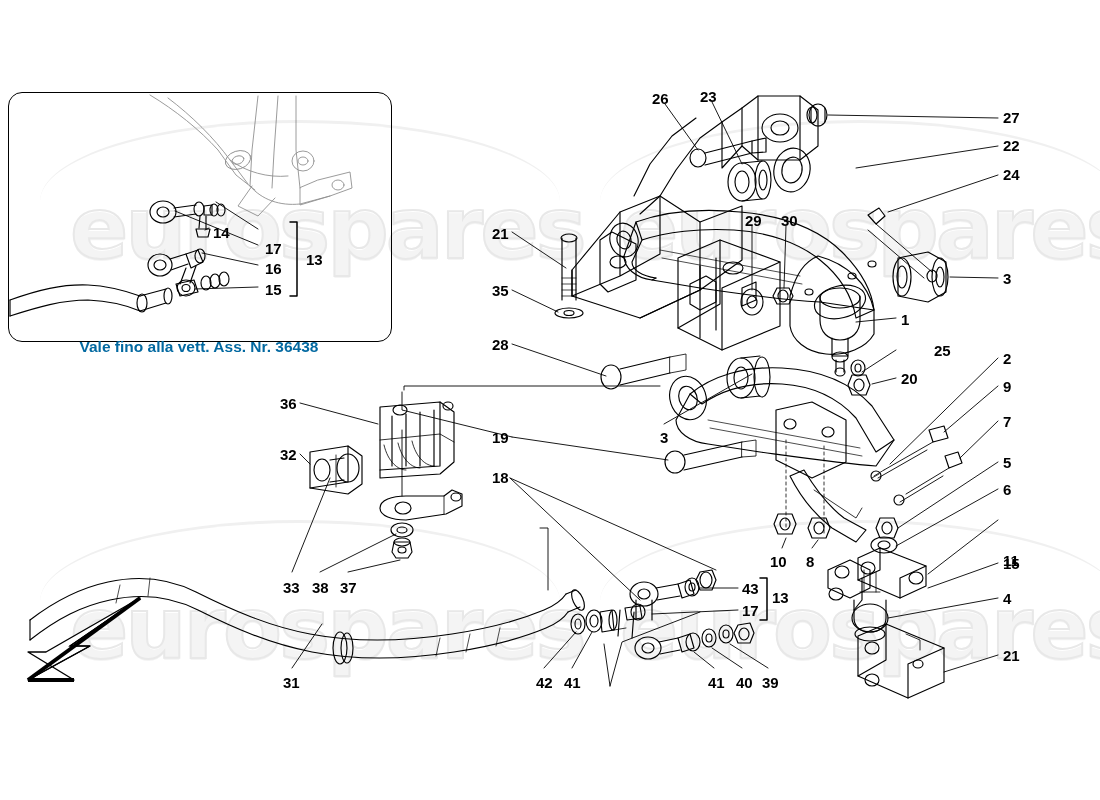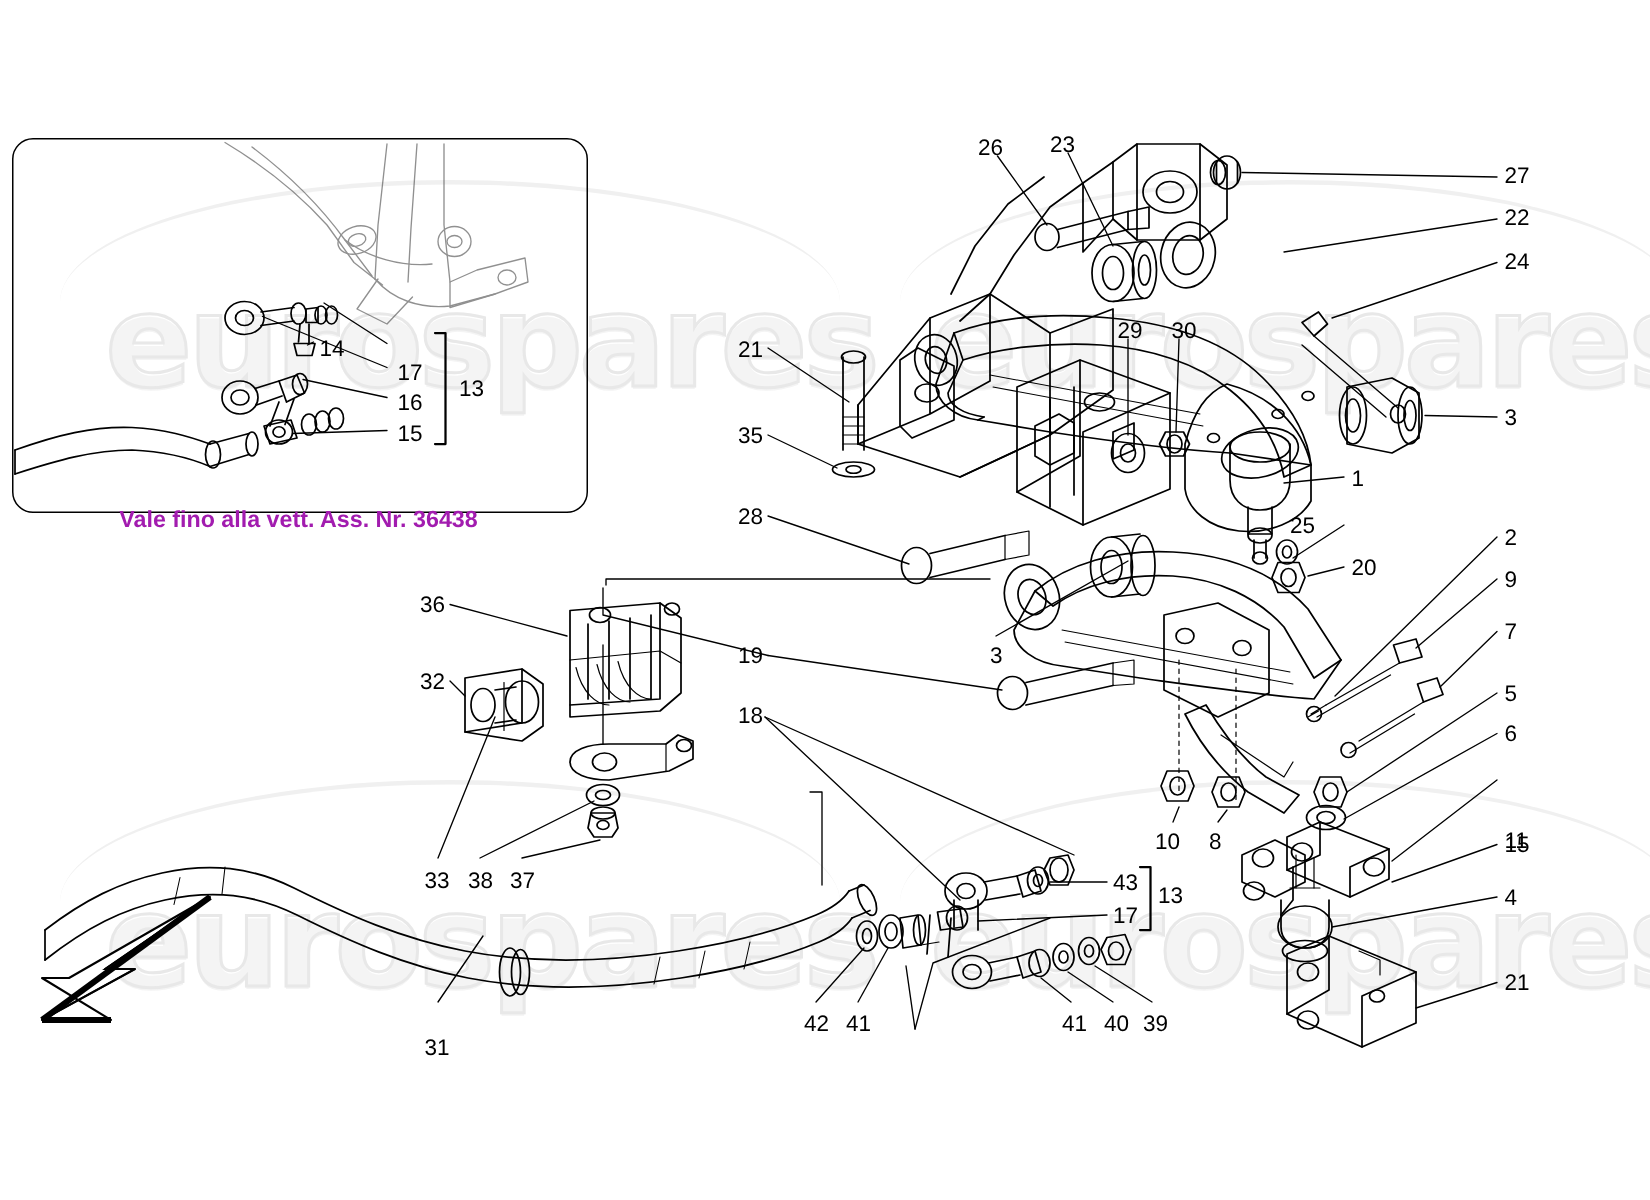--- a/index.html
+++ b/index.html
@@ -14,31 +14,31 @@
       user-select:none;pointer-events:none;white-space:nowrap;}
   .wm1{left:70px;top:178px;font-size:86px;}
   .wm2{left:620px;top:178px;font-size:86px;}
   .wm3{left:70px;top:578px;font-size:86px;}
   .wm4{left:620px;top:578px;font-size:86px;}
   .wm-swoosh{position:absolute;border-top:3px solid #f0f0f0;border-radius:50%;
       pointer-events:none;}
 
   
   .lbl{position:absolute;font-family:"Liberation Sans",sans-serif;
-       font-weight:normal;font-size:15px;color:#000;white-space:nowrap;line-height:1;}
+       font-weight:bold;font-size:15px;color:#000;white-space:nowrap;line-height:1;}
 
   
   svg.art{position:absolute;left:0;top:0;width:1100px;height:800px;}
 
   
   .inset{position:absolute;left:8px;top:92px;width:382px;height:248px;
          border:1.6px solid #000;border-radius:14px;background:transparent;}
   .caption{position:absolute;left:8px;top:336px;width:382px;text-align:center;}
   .caption div{font-family:"Liberation Sans",sans-serif;font-weight:bold;
-               font-size:15.5px;color:#a21caf;line-height:1.45;}
+               font-size:15.5px;color:#0369a1;line-height:1.45;}
 </style>
 </head>
 <body>
 
 <div id="stage">
 
   <div class="wm wm1">eurospares</div>
   <div class="wm wm2">eurospares</div>
   <div class="wm wm3">eurospares</div>
   <div class="wm wm4">eurospares</div>
@@ -463,21 +463,21 @@
       <div class="lbl" style="left: 1003px; top: 110px;">27</div>
       <div class="lbl" style="left: 1003px; top: 138px;">22</div>
       <div class="lbl" style="left: 1003px; top: 167px;">24</div>
       <div class="lbl" style="left: 492px; top: 226px;">21</div>
       <div class="lbl" style="left: 492px; top: 283px;">35</div>
       <div class="lbl" style="left: 492px; top: 337px;">28</div>
       <div class="lbl" style="left: 745px; top: 213px;">29</div>
       <div class="lbl" style="left: 781px; top: 213px;">30</div>
       <div class="lbl" style="left: 1003px; top: 271px;">3</div>
       <div class="lbl" style="left: 901px; top: 312px;">1</div>
-      <div class="lbl" style="left: 860px; top: 343px;">25</div>
+      <div class="lbl" style="left: 934px; top: 343px;">25</div>
       <div class="lbl" style="left: 1003px; top: 351px;">2</div>
       <div class="lbl" style="left: 901px; top: 371px;">20</div>
       <div class="lbl" style="left: 1003px; top: 379px;">9</div>
       <div class="lbl" style="left: 1003px; top: 414px;">7</div>
       <div class="lbl" style="left: 1003px; top: 455px;">5</div>
       <div class="lbl" style="left: 1003px; top: 482px;">6</div>
       <div class="lbl" style="left: 1003px; top: 513px; margin-top: 40px;">11</div>
       <div class="lbl" style="left: 1003px; top: 556px;">15</div>
       <div class="lbl" style="left: 1003px; top: 591px;">4</div>
       <div class="lbl" style="left: 1003px; top: 648px;">21</div>
@@ -487,21 +487,21 @@
       <div class="lbl" style="left: 660px; top: 430px;">3</div>
       <div class="lbl" style="left: 492px; top: 470px;">18</div>
       <div class="lbl" style="left: 770px; top: 554px;">10</div>
       <div class="lbl" style="left: 806px; top: 554px;">8</div>
       <div class="lbl" style="left: 283px; top: 580px;">33</div>
       <div class="lbl" style="left: 312px; top: 580px;">38</div>
       <div class="lbl" style="left: 340px; top: 580px;">37</div>
       <div class="lbl" style="left: 742px; top: 581px;">43</div>
       <div class="lbl" style="left: 742px; top: 603px;">17</div>
       <div class="lbl" style="left: 772px; top: 590px;">13</div>
-      <div class="lbl" style="left: 283px; top: 691px;">31</div>
+      <div class="lbl" style="left: 283px; top: 675px;">31</div>
       <div class="lbl" style="left: 536px; top: 675px;">42</div>
       <div class="lbl" style="left: 564px; top: 675px;">41</div>
       <div class="lbl" style="left: 708px; top: 675px;">41</div>
       <div class="lbl" style="left: 736px; top: 675px;">40</div>
       <div class="lbl" style="left: 762px; top: 675px;">39</div>
       <div class="lbl" style="left: 213px; top: 225px;">14</div>
       <div class="lbl" style="left: 265px; top: 241px;">17</div>
       <div class="lbl" style="left: 265px; top: 261px; text-align: center;">16</div>
       <div class="lbl" style="left: 265px; top: 282px;">15</div>
       <div class="lbl" style="left: 306px; top: 252px;">13</div>

